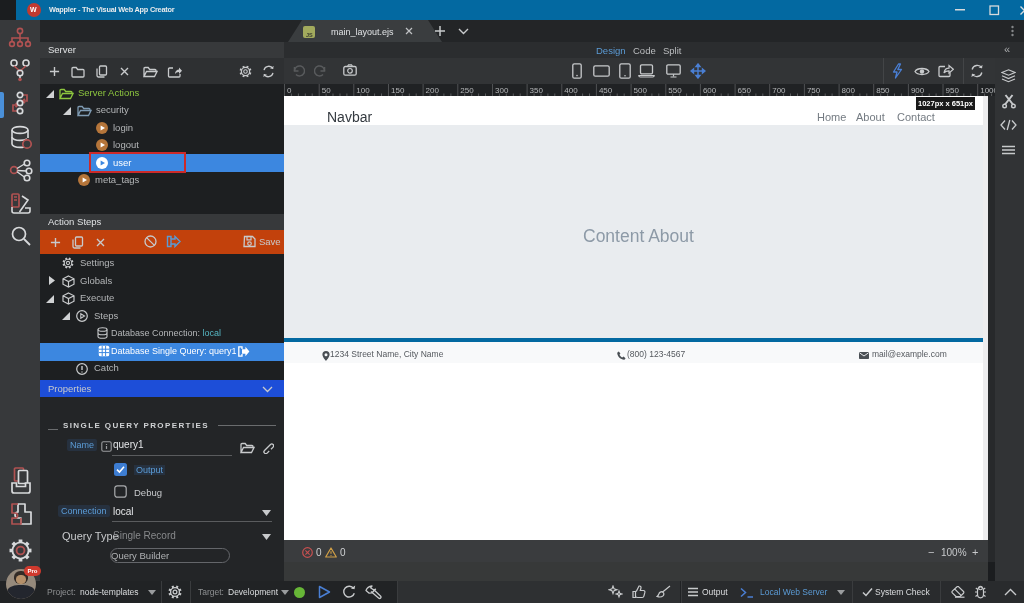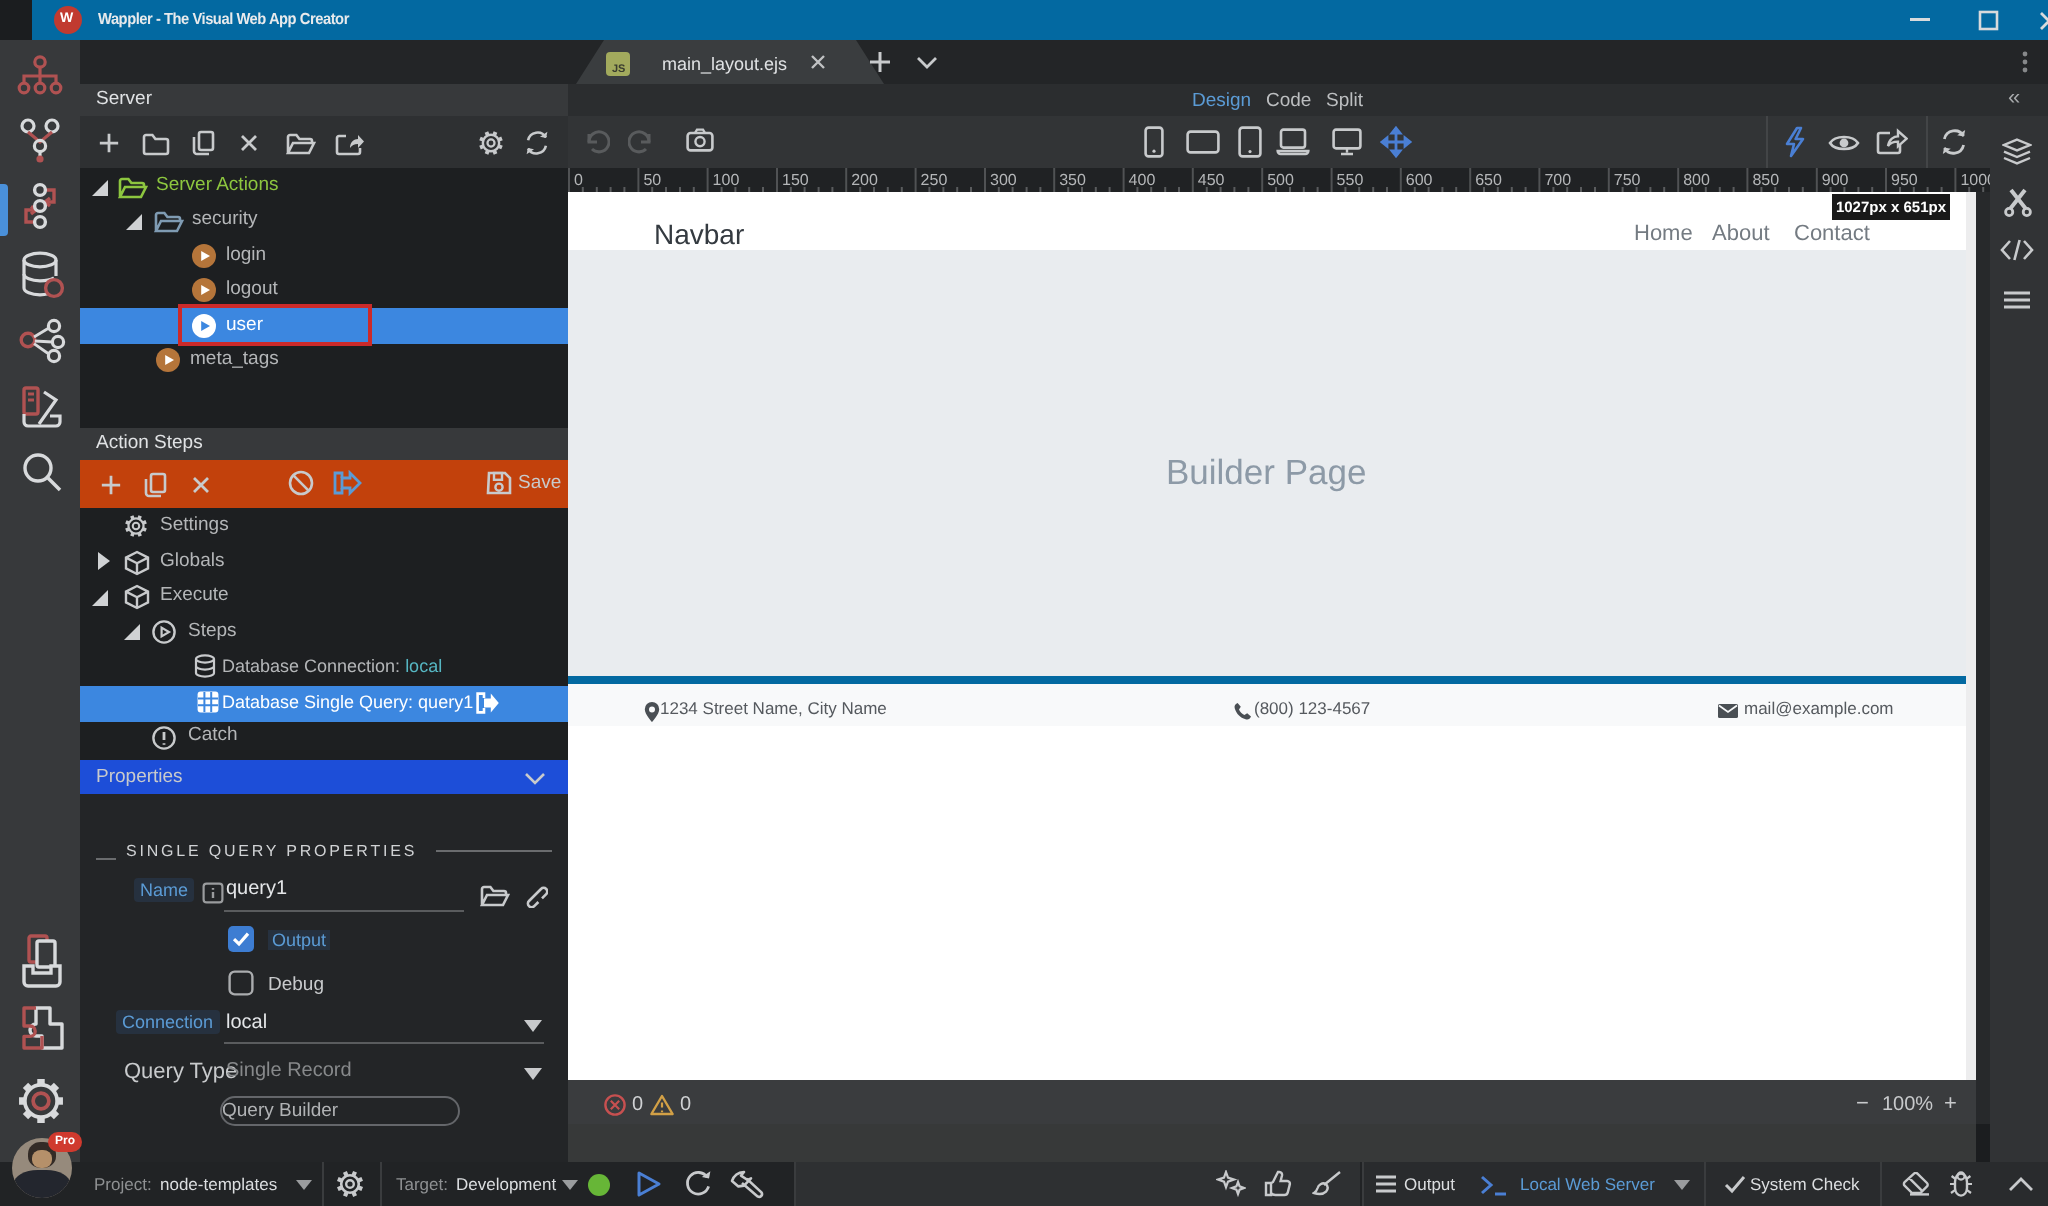--- a/index.html
+++ b/index.html
@@ -268,21 +268,21 @@
         <span class="abs" style="left:54px;top:108px;color:#b4b6b8;font-size:9.5px">Catch</span>
 </div>
 <div class="abs" style="left:0;top:360px;width:244px;height:17px;background:#1d4ed8">
         <span class="abs" style="left:8px;top:3px;color:#c8cacc;font-size:9.5px">Properties</span>
         <svg class="abs" style="left:222px;top:6px" width="11" height="7">
           <path d="M1 1 L5.5 5.5 L10 1" fill="none" stroke="#c8cacc" stroke-width="1.3"></path>
         </svg>
       </div>
 <div class="abs" style="left:0;top:377px;width:244px;height:184px;background:#232527">
 <div class="abs" style="left:8px;top:28px;width:10px;height:1px;background:#6a6c6e;margin-top:4px"></div>
-        <span class="abs" style="left:23px;top:24px;color:#d0d2d4;font-size:8px;font-weight:normal;letter-spacing:1.4px">SINGLE QUERY PROPERTIES</span>
+        <span class="abs" style="left:23px;top:24px;color:#d0d2d4;font-size:8px;font-weight:bold;letter-spacing:1.4px">SINGLE QUERY PROPERTIES</span>
         <div class="abs" style="left:178px;top:28px;width:58px;height:1px;background:#6a6c6e"></div>
 <span class="abs" style="left:27px;top:42px;background:#26313f;color:#5b9bd5;font-size:9px;padding:1px 3px;border-radius:2px">Name</span>
         <svg class="abs" style="left:61px;top:44px" width="11" height="11">
           <rect x="0.8" y="0.8" width="9.4" height="9.4" rx="1.5" fill="none" stroke="#9a9c9e" stroke-width="1.1"></rect>
           <path d="M5.5 3 v.9 M5.5 5 v3" stroke="#9a9c9e" stroke-width="1.2"></path>
         </svg>
         <span class="abs" style="left:73px;top:42px;color:#e4e6e8;font-size:10px">query1</span>
         <div class="abs" style="left:72px;top:58px;width:120px;height:1px;background:#5a5c5e"></div>
         <svg class="abs" style="left:200px;top:45px" width="15" height="12" viewBox="0 0 15 12">
           <path d="M1 10.5 V2.5 a1 1 0 0 1 1-1 h3.2 l1.5 2 h5.3 a1 1 0 0 1 1 1 v1 M1 10.5 L3.5 5.5 h10.5 L11.5 10.5 z" fill="none" stroke="#c8cacc" stroke-width="1.3"></path>
@@ -524,21 +524,21 @@
         <line x1="714.5" y1="9.5" x2="714.5" y2="12" stroke="#5a5c5e" stroke-width="1"></line>
         <line x1="721.4" y1="9.5" x2="721.4" y2="12" stroke="#5a5c5e" stroke-width="1"></line>
       </svg>
     </div>
 <div class="abs" style="left:284px;top:96px;width:699px;height:444px;background:#fff">
 <span class="abs" style="left:43px;top:13px;font-size:14px;color:#343a40">Navbar</span>
 <span class="abs" style="left:533px;top:15px;font-size:11px;color:#747b82">Home</span>
 <span class="abs" style="left:572px;top:15px;font-size:11px;color:#747b82">About</span>
 <span class="abs" style="left:613px;top:15px;font-size:11px;color:#747b82">Contact</span>
 <div class="abs" style="left:0;top:29px;width:699px;height:213px;background:#e9ecef"></div>
-<span class="abs" style="left:299px;top:130px;font-size:17.5px;color:#8d9aa7">Builder Page</span>
+<span class="abs" style="left:299px;top:130px;font-size:17.5px;color:#8d9aa7">Content About</span>
 <div class="abs" style="left:0;top:242px;width:699px;height:25px;background:#f8f9fa;border-top:4px solid #0369a1">
 <svg class="abs" style="left:37.5px;top:9px" width="8" height="10" viewBox="0 0 8 10">
           <path d="M4 0 a3.6 3.6 0 0 1 3.6 3.6 C7.6 6.2 4 10 4 10 S0.4 6.2 0.4 3.6 A3.6 3.6 0 0 1 4 0 z M4 2.2 a1.5 1.5 0 1 0 0 3 a1.5 1.5 0 0 0 0 -3" fill="#4a4f54"></path>
         </svg>
 <span class="abs" style="left:46px;top:7px;font-size:8.5px;color:#55595e">1234 Street Name, City Name</span>
 <svg class="abs" style="left:333px;top:9px" width="9" height="9" viewBox="0 0 9 9">
           <path d="M1.8 0.5 L3.4 2.4 L2.5 3.8 C3 5 4 6 5.2 6.5 L6.6 5.6 L8.5 7.2 C8 8.5 7 9 5.8 8.6 C3 7.7 1.3 6 0.4 3.2 C0 2 0.5 1 1.8 0.5 z" fill="#4a4f54"></path>
         </svg>
 <span class="abs" style="left:343px;top:7px;font-size:8.5px;color:#55595e">(800) 123-4567</span>
 <svg class="abs" style="left:575px;top:10px" width="10" height="7" viewBox="0 0 10 7">

